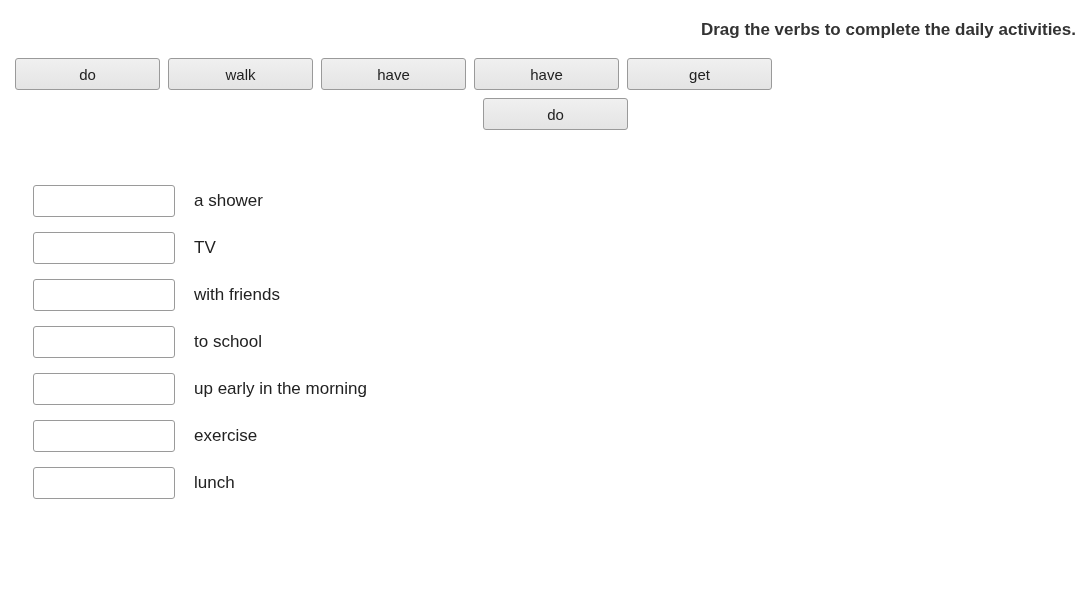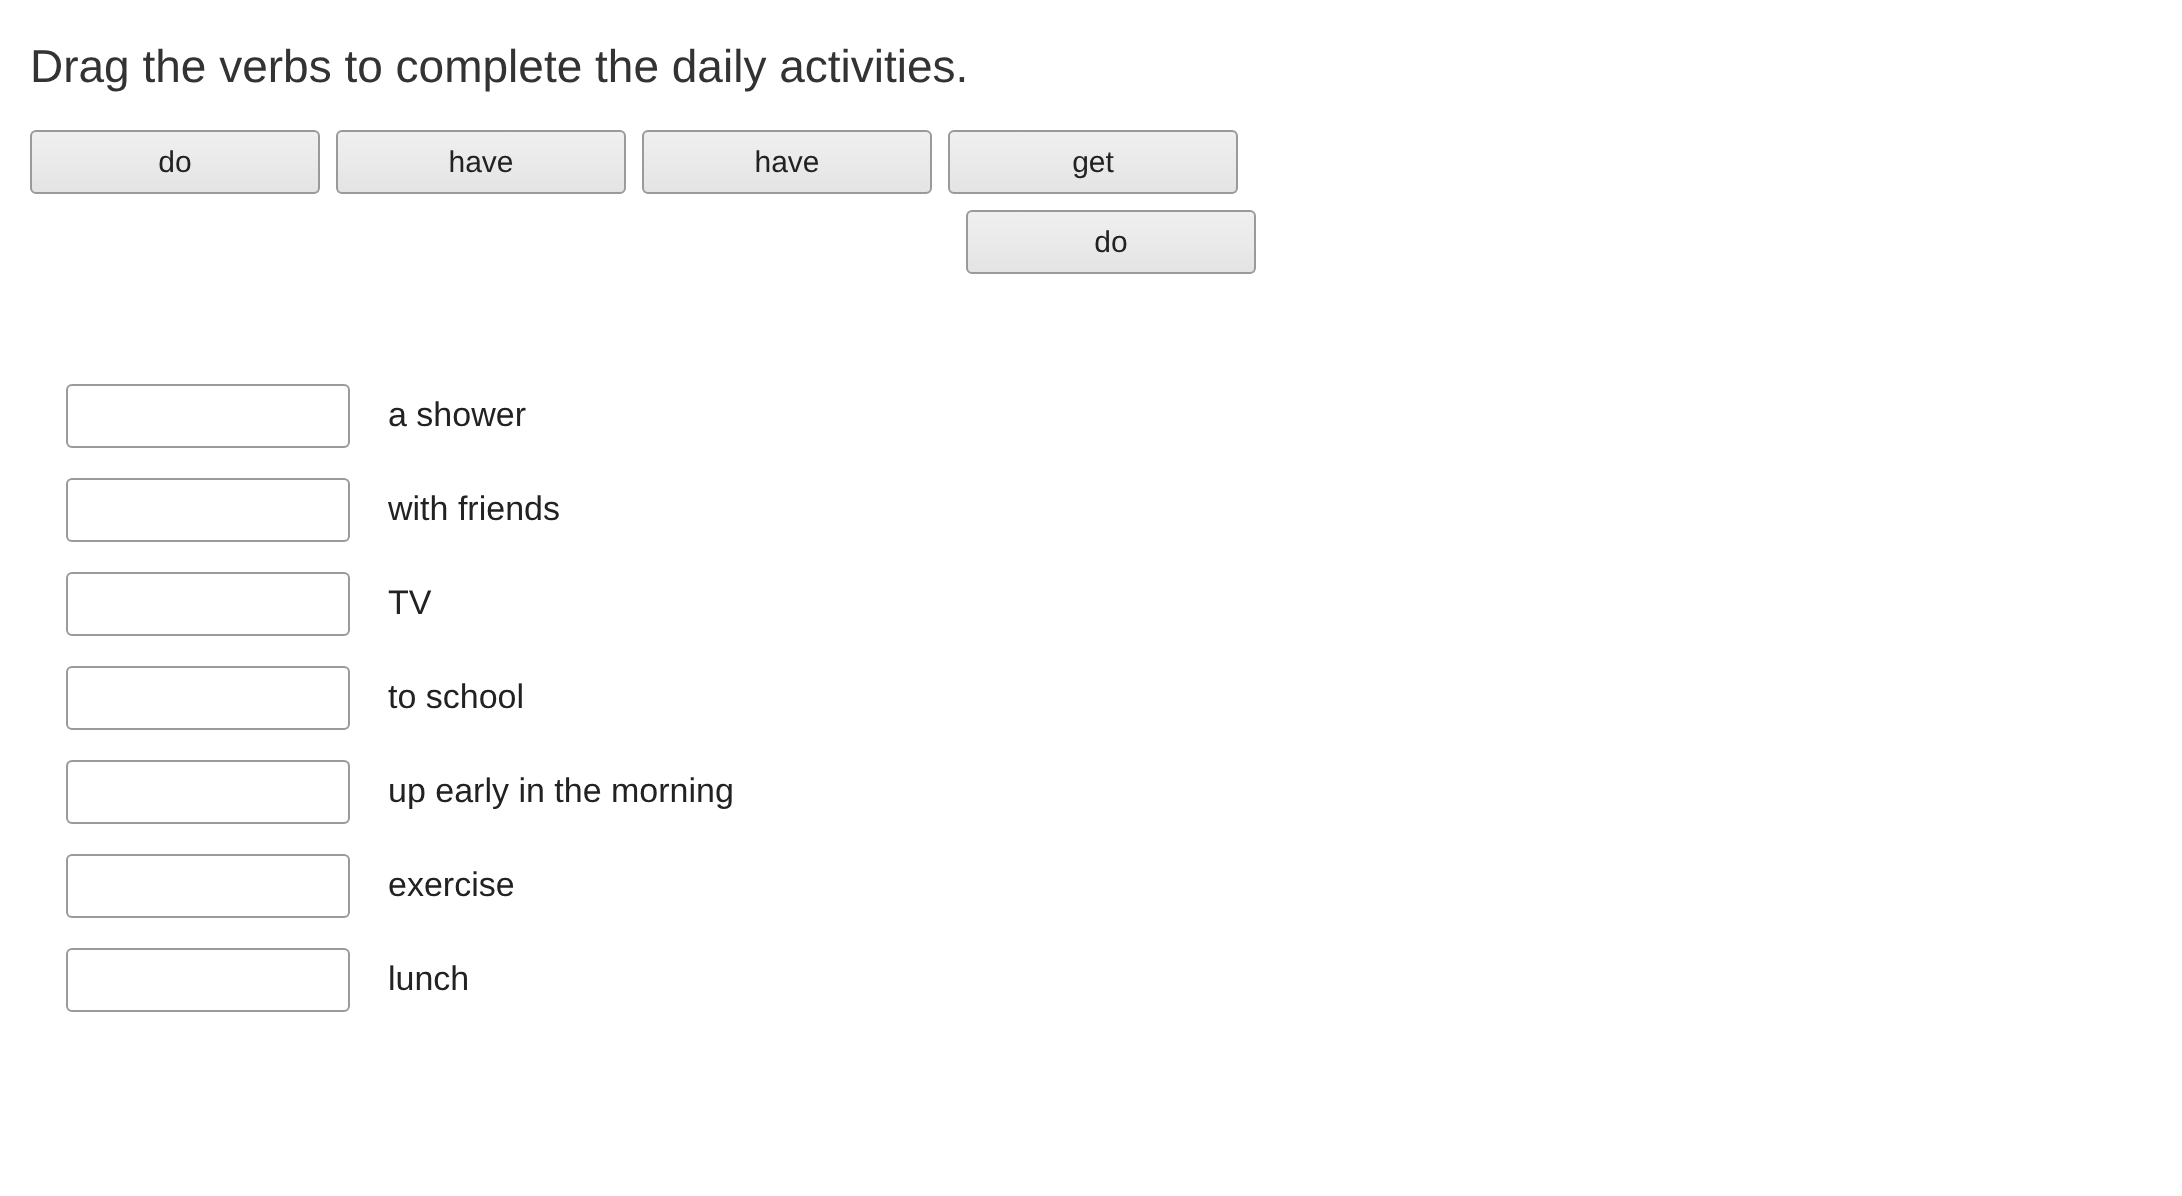--- a/index.html
+++ b/index.html
@@ -8,24 +8,25 @@
       padding: 0;
     }
     body {
       font-family: Arial, Helvetica, sans-serif;
       background: #ffffff;
       padding: 20px 15px;
       font-size: 16px;
       color: #222;
     }
     .instruction {
-      font-weight: normal;
+      font-weight: bold;
       color: #333;
-      font-size: 23px;
+      font-size: 17px;
       margin-bottom: 18px;
+      text-align: right;
     }
     .verb-bank {
       display: flex;
       flex-wrap: wrap;
       gap: 8px 8px;
       margin-bottom: 55px;
       max-width: 1100px;
     }
     .verb-chip {
       background: #e9e9e9;
@@ -70,38 +71,39 @@
       padding-left: 4px;
     }
   </style>
 </head>
 <body>
 
 <div class="instruction">Drag the verbs to complete the daily activities.</div>
 
 <div class="verb-bank">
   <div class="verb-chip">do</div>
+  <div class="verb-chip">walk</div>
   <div class="verb-chip">have</div>
   <div class="verb-chip">have</div>
   <div class="verb-chip">get</div>
   <div class="verb-chip second-row">do</div>
 </div>
 
 <div class="activity-list">
   <div class="activity-row">
     <div class="drop-slot"></div>
     <span class="activity-text">a shower</span>
   </div>
   <div class="activity-row">
     <div class="drop-slot"></div>
-    <span class="activity-text">with friends</span>
+    <span class="activity-text">TV</span>
   </div>
   <div class="activity-row">
     <div class="drop-slot"></div>
-    <span class="activity-text">TV</span>
+    <span class="activity-text">with friends</span>
   </div>
   <div class="activity-row">
     <div class="drop-slot"></div>
     <span class="activity-text">to school</span>
   </div>
   <div class="activity-row">
     <div class="drop-slot"></div>
     <span class="activity-text">up early in the morning</span>
   </div>
   <div class="activity-row">

